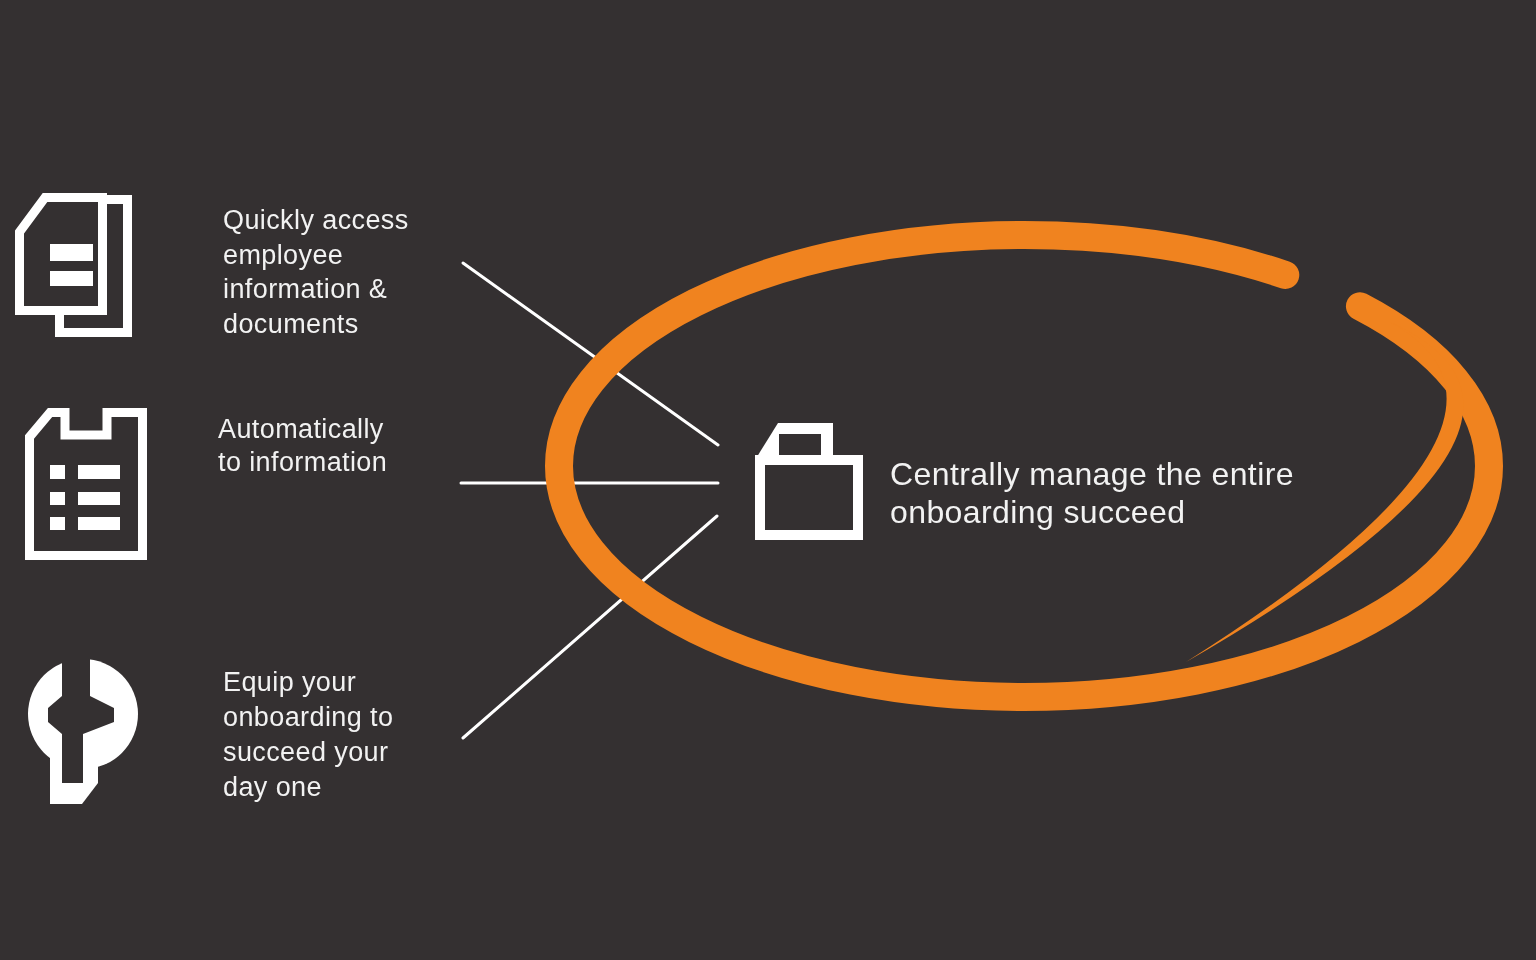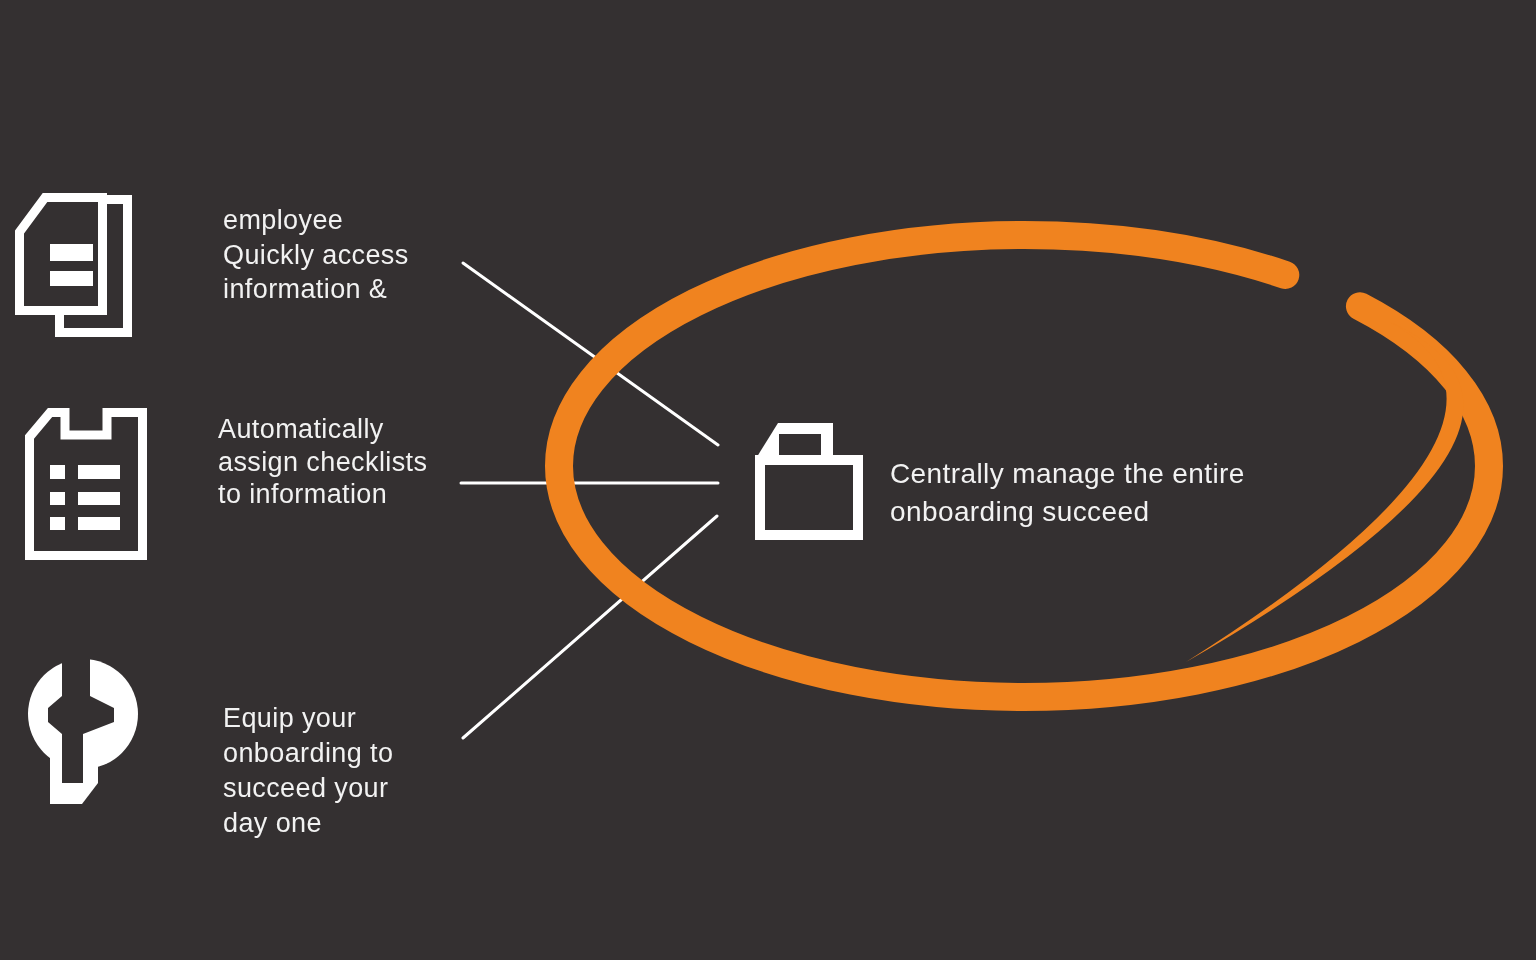--- a/index.html
+++ b/index.html
@@ -22,21 +22,21 @@
   .label{
     position:absolute;
     color:var(--theme-text);
     font-size:27px;
     line-height:34.5px;
     letter-spacing:0.4px;
     font-weight:400;
     white-space:nowrap;
   }
   .label.tight{line-height:32.5px;}
-  .label.center-label{font-size:28px;line-height:38px;}
+  .label.center-label{font-size:32px;line-height:38px;}
   .icon-wrap svg{display:block;}
 </style>
 </head>
 <body>
 
 <div class="canvas">
 
   <svg class="overlay" viewBox="0 0 1536 960">
     <line x1="463" y1="263" x2="718" y2="445" style="stroke:var(--theme-line);stroke-width:3;stroke-linecap:round;"></line>
     <line x1="461" y1="483" x2="718" y2="483" style="stroke:var(--theme-line);stroke-width:3;stroke-linecap:round;"></line>
@@ -47,50 +47,50 @@
 
   <div class="abs icon-wrap" style="left:15px;top:191px;">
     <svg width="119" height="148" viewBox="0 0 119 148">
       <rect x="44.5" y="8.5" width="68" height="133" style="fill:none;stroke:var(--theme-icon);stroke-width:9;"></rect>
       <path d="M 30,6.5 L 87.5,6.5 L 87.5,119.5 L 4.5,119.5 L 4.5,41 Z" style="fill:var(--theme-background);stroke:var(--theme-icon);stroke-width:9;stroke-linejoin:miter;"></path>
       <rect x="35" y="53" width="43" height="17" style="fill:var(--theme-icon);"></rect>
       <rect x="35" y="80" width="43" height="15" style="fill:var(--theme-icon);"></rect>
     </svg>
   </div>
   <div class="label" style="left:223px;top:203px;">
+    <div>Quickly access</div>
     <div>employee</div>
-    <div>Quickly access</div>
     <div>information &amp;</div>
+    <div>documents</div>
   </div>
 
   <div class="abs icon-wrap" style="left:25px;top:408px;">
     <svg width="122" height="152" viewBox="0 0 122 152">
       <path d="M 25,4.5 L 40,4.5 L 40,27 L 82,27 L 82,4.5 L 117.5,4.5 L 117.5,147.5 L 4.5,147.5 L 4.5,29 Z" style="fill:var(--theme-background);stroke:var(--theme-icon);stroke-width:9;stroke-linejoin:miter;"></path>
       <rect x="25" y="57" width="15" height="14" style="fill:var(--theme-icon);"></rect>
       <rect x="53" y="57" width="42" height="14" style="fill:var(--theme-icon);"></rect>
       <rect x="25" y="84" width="15" height="13" style="fill:var(--theme-icon);"></rect>
       <rect x="53" y="84" width="42" height="13" style="fill:var(--theme-icon);"></rect>
       <rect x="25" y="109" width="15" height="13" style="fill:var(--theme-icon);"></rect>
       <rect x="53" y="109" width="42" height="13" style="fill:var(--theme-icon);"></rect>
     </svg>
   </div>
   <div class="label tight" style="left:218px;top:413px;">
     <div>Automatically</div>
-    <div>assign checklists</div>
     <div>to information</div>
   </div>
 
   <div class="abs icon-wrap" style="left:26px;top:658px;">
     <svg width="114" height="148" viewBox="0 0 114 148">
       <circle cx="57" cy="56" r="55" style="fill:var(--theme-icon);"></circle>
       <path d="M 24,72 L 72,72 L 72,125 L 56,146 L 24,146 Z" style="fill:var(--theme-icon);"></path>
       <path d="M 36,-2 L 64,-2 L 64,38 L 88,50 L 88,64 L 57,76 L 57,125 L 36,125 L 36,76 L 22,64 L 22,50 L 36,38 Z" style="fill:var(--theme-background);"></path>
     </svg>
   </div>
-  <div class="label" style="left:223px;top:665px;line-height:35px;margin-top:36px;">
+  <div class="label" style="left:223px;top:665px;line-height:35px;">
     <div>Equip your</div>
     <div>onboarding to</div>
     <div>succeed your</div>
     <div>day one</div>
   </div>
 
   <div class="abs icon-wrap" style="left:745px;top:418px;">
     <svg width="118" height="124" viewBox="0 0 118 124">
       <path d="M 10,42 L 33,5 L 88,5 L 88,42 Z" style="fill:var(--theme-icon);"></path>
       <rect x="34" y="16" width="42" height="26" style="fill:var(--theme-background);"></rect>

